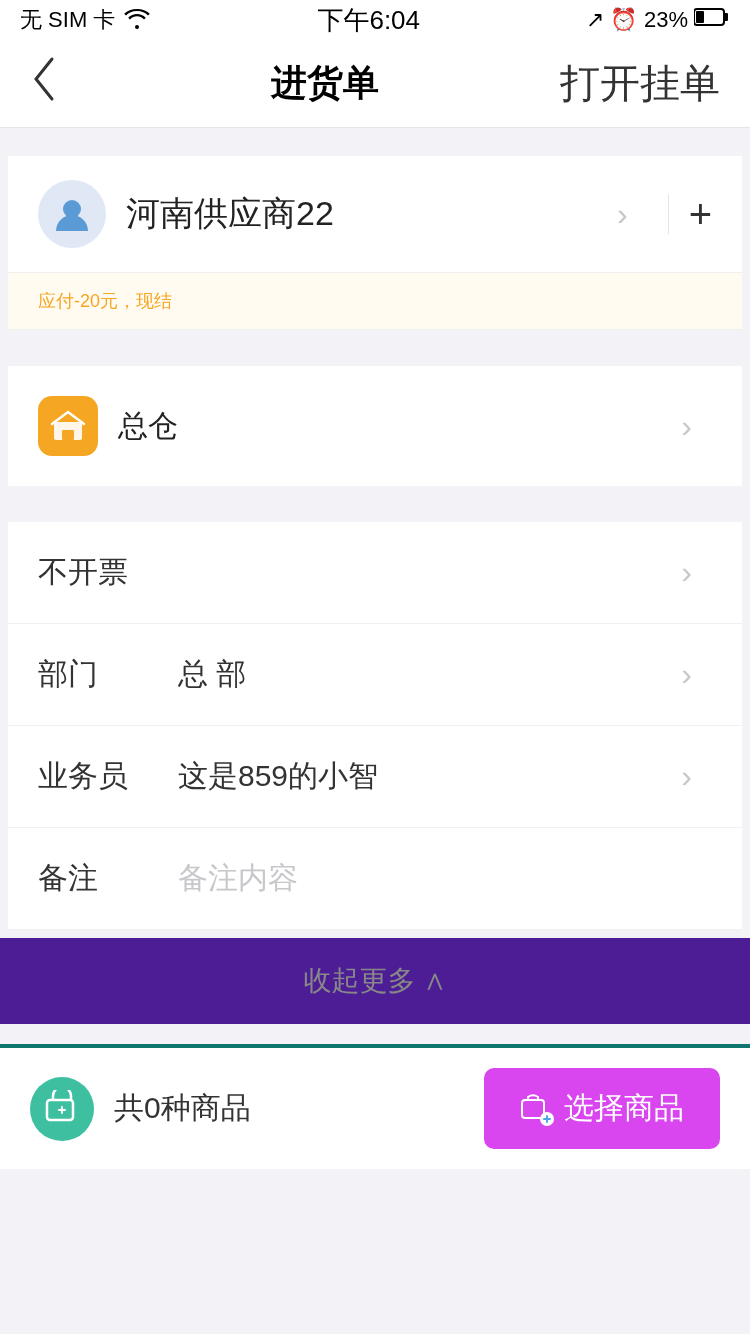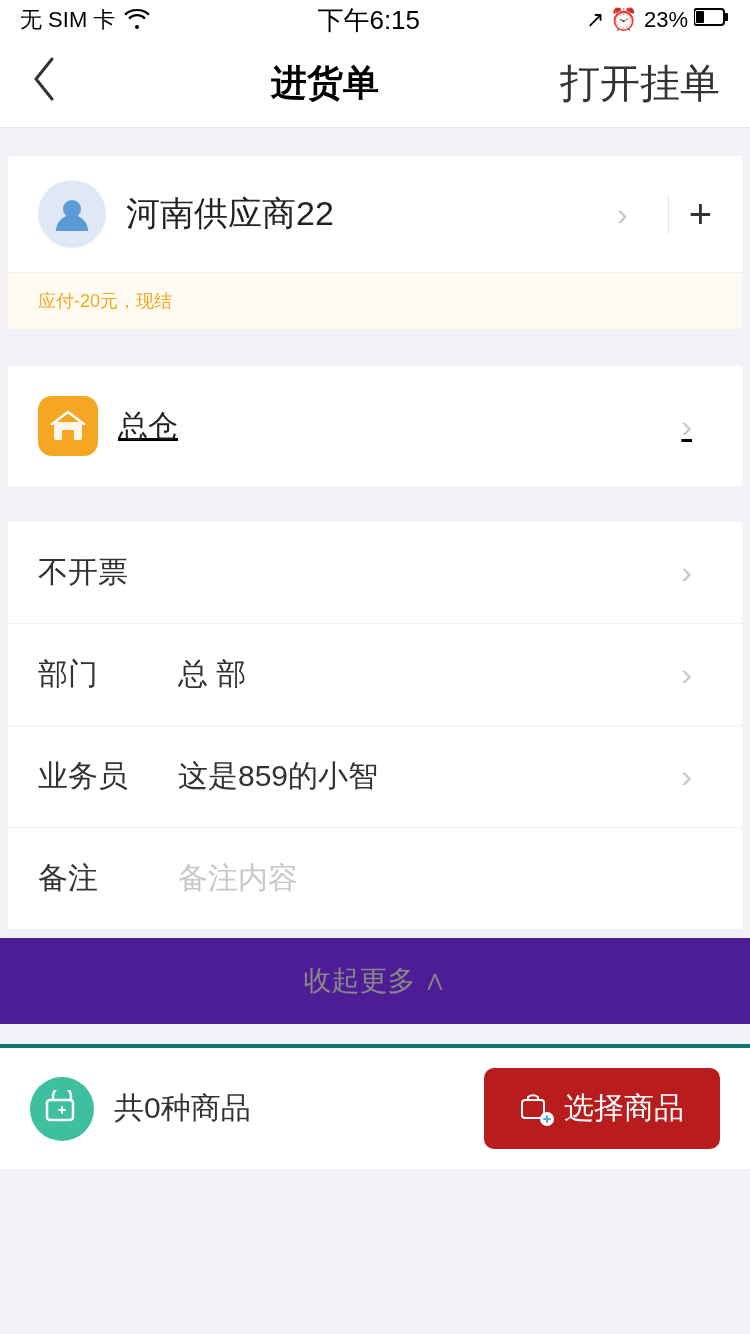--- a/index.html
+++ b/index.html
@@ -121,21 +121,20 @@
     }
 
     
     .field-row {
       display: flex;
       align-items: center;
       padding: 30px 30px;
       background: #fff;
       border-bottom: 1px solid #f0f0f0;
       min-height: 90px;
-      text-decoration: underline;
     }
     .field-row:last-child { border-bottom: none; }
     .field-icon {
       width: 60px;
       height: 60px;
       border-radius: 14px;
       background: #f5a623;
       display: flex;
       align-items: center;
       justify-content: center;
@@ -204,21 +203,21 @@
       margin-right: 20px;
       flex-shrink: 0;
     }
     .product-icon svg { width: 38px; height: 38px; }
     .product-count {
       flex: 1;
       font-size: 30px;
       color: #333;
     }
     .select-btn {
-      background: #b91c1c;
+      background: #d946ef;
       color: #fff;
       border: none;
       border-radius: 10px;
       padding: 20px 36px;
       font-size: 30px;
       display: flex;
       align-items: center;
       gap: 10px;
       cursor: pointer;
     }
@@ -238,21 +237,21 @@
     <div class="status-left">
       <span>无 SIM 卡</span>
       <span>
         <svg width="28" height="20" viewBox="0 0 28 20">
           <path d="M14 16a2 2 0 1 1 0 4 2 2 0 0 1 0-4z" fill="#000"></path>
           <path d="M7 10.5C9 8.5 11.4 7.3 14 7.3s5 1.2 7 3.2l1.8-1.8C20.3 6.3 17.3 5 14 5S7.7 6.3 5.2 8.7L7 10.5z" fill="#000"></path>
           <path d="M3 6.5C5.8 3.7 9.2 2 14 2s8.2 1.7 11 4.5l1.8-1.8C23.8 1.8 19.2 0 14 0S4.2 1.8 1.2 4.7L3 6.5z" fill="#000"></path>
         </svg>
       </span>
     </div>
-    <div class="status-center">下午6:15</div>
+    <div class="status-center">下午6:04</div>
     <div class="status-right">
       <span>↗</span>
       <span>⏰</span>
       <span>23%</span>
       <span>
         <svg width="36" height="20" viewBox="0 0 36 20">
           <rect x="0" y="2" width="30" height="16" rx="3" ry="3" fill="none" stroke="#000" stroke-width="2"></rect>
           <rect x="30" y="6" width="4" height="8" rx="1" fill="#000"></rect>
           <rect x="2" y="4" width="8" height="12" rx="1" fill="#000"></rect>
         </svg>

